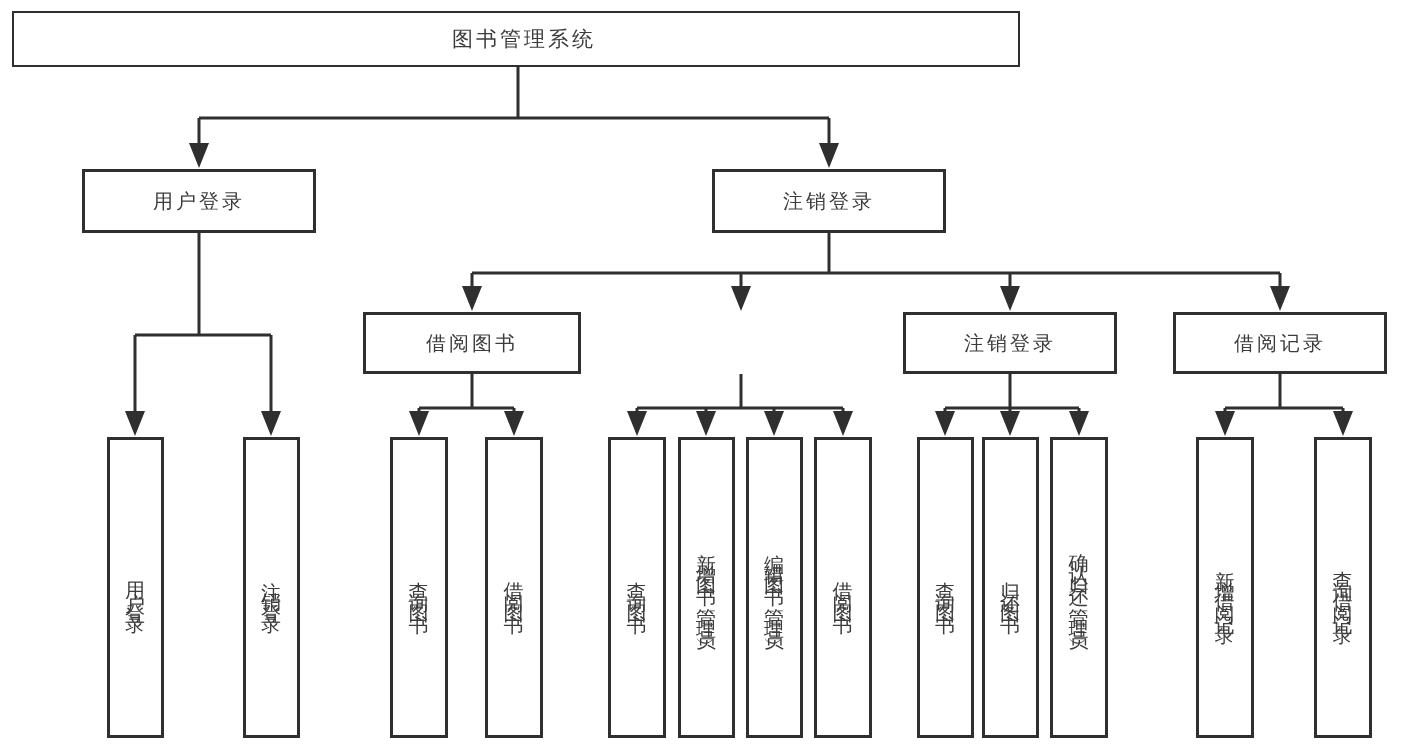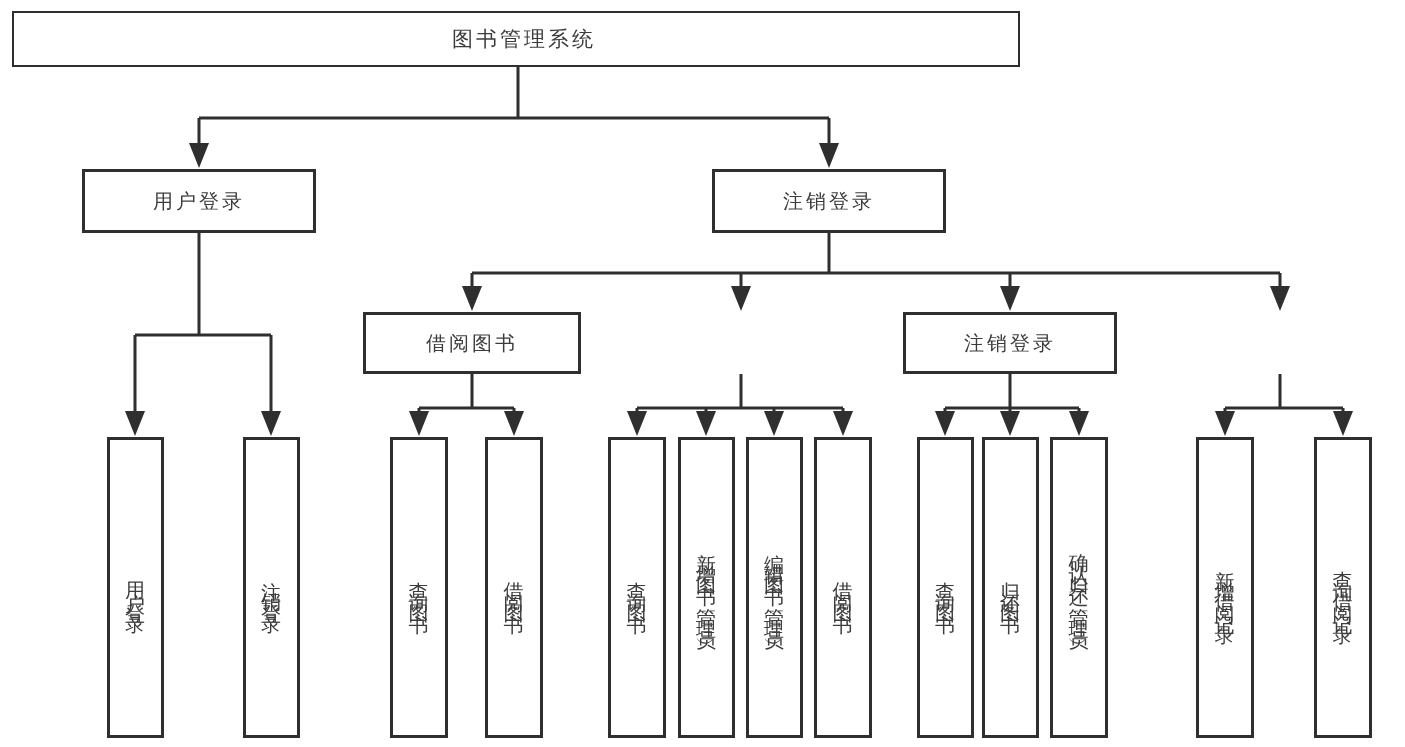--- a/index.html
+++ b/index.html
@@ -85,20 +85,21 @@
     </g>
   </svg>
 
   <div class="box hbox root" style="left:12px;top:11px;width:1008px;height:56px">图书管理系统</div>
 
   <div class="box hbox" style="left:82px;top:169px;width:234px;height:64px">用户登录</div>
   <div class="box hbox" style="left:712px;top:169px;width:234px;height:64px">注销登录</div>
 
   <div class="box hbox" style="left:363px;top:312px;width:218px;height:62px">借阅图书</div>
   <div class="box hbox" style="left:903px;top:312px;width:214px;height:62px">注销登录</div>
+  <div class="box hbox" style="left:1173px;top:312px;width:214px;height:62px">借阅记录</div>
 
   <div class="box leaf" style="left:107px;top:437px;width:57px;height:301px">
     <span class="vtext">用户登录</span>
   </div>
   <div class="box leaf" style="left:243px;top:437px;width:57px;height:301px">
     <span class="vtext">注销登录</span>
   </div>
 
   <div class="box leaf" style="left:390px;top:437px;width:58px;height:301px">
     <span class="vtext">查询图书</span>

